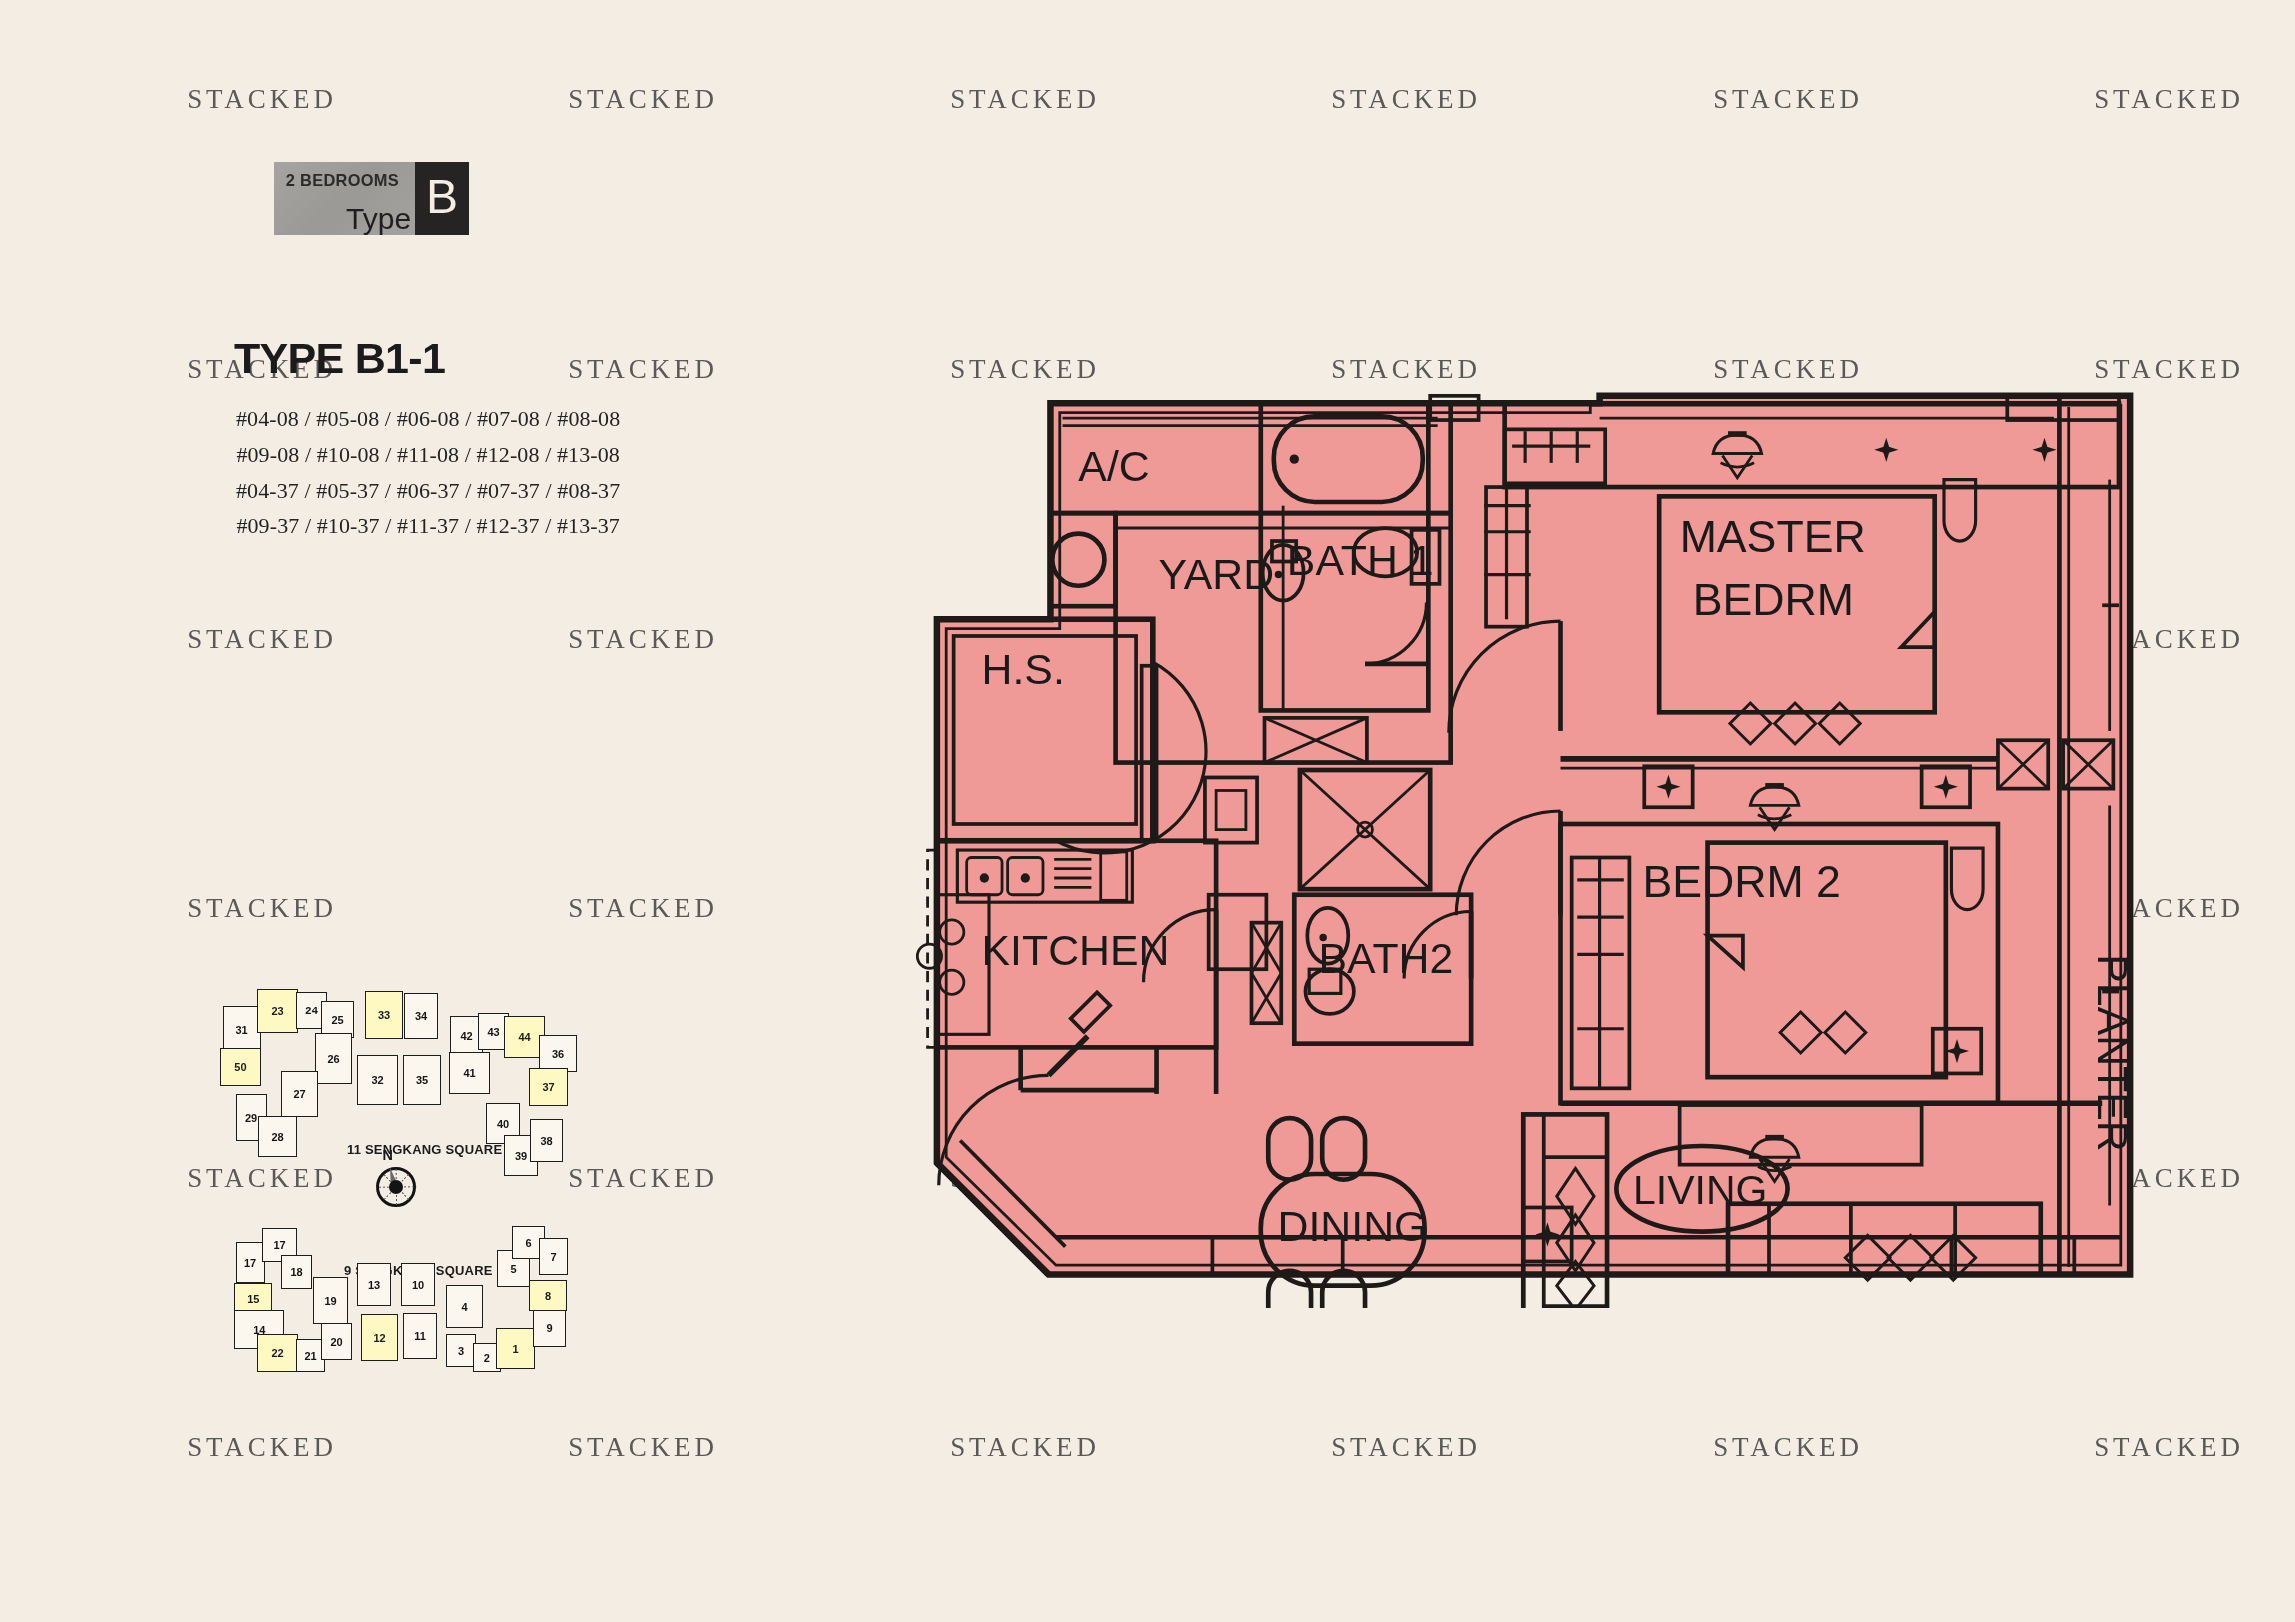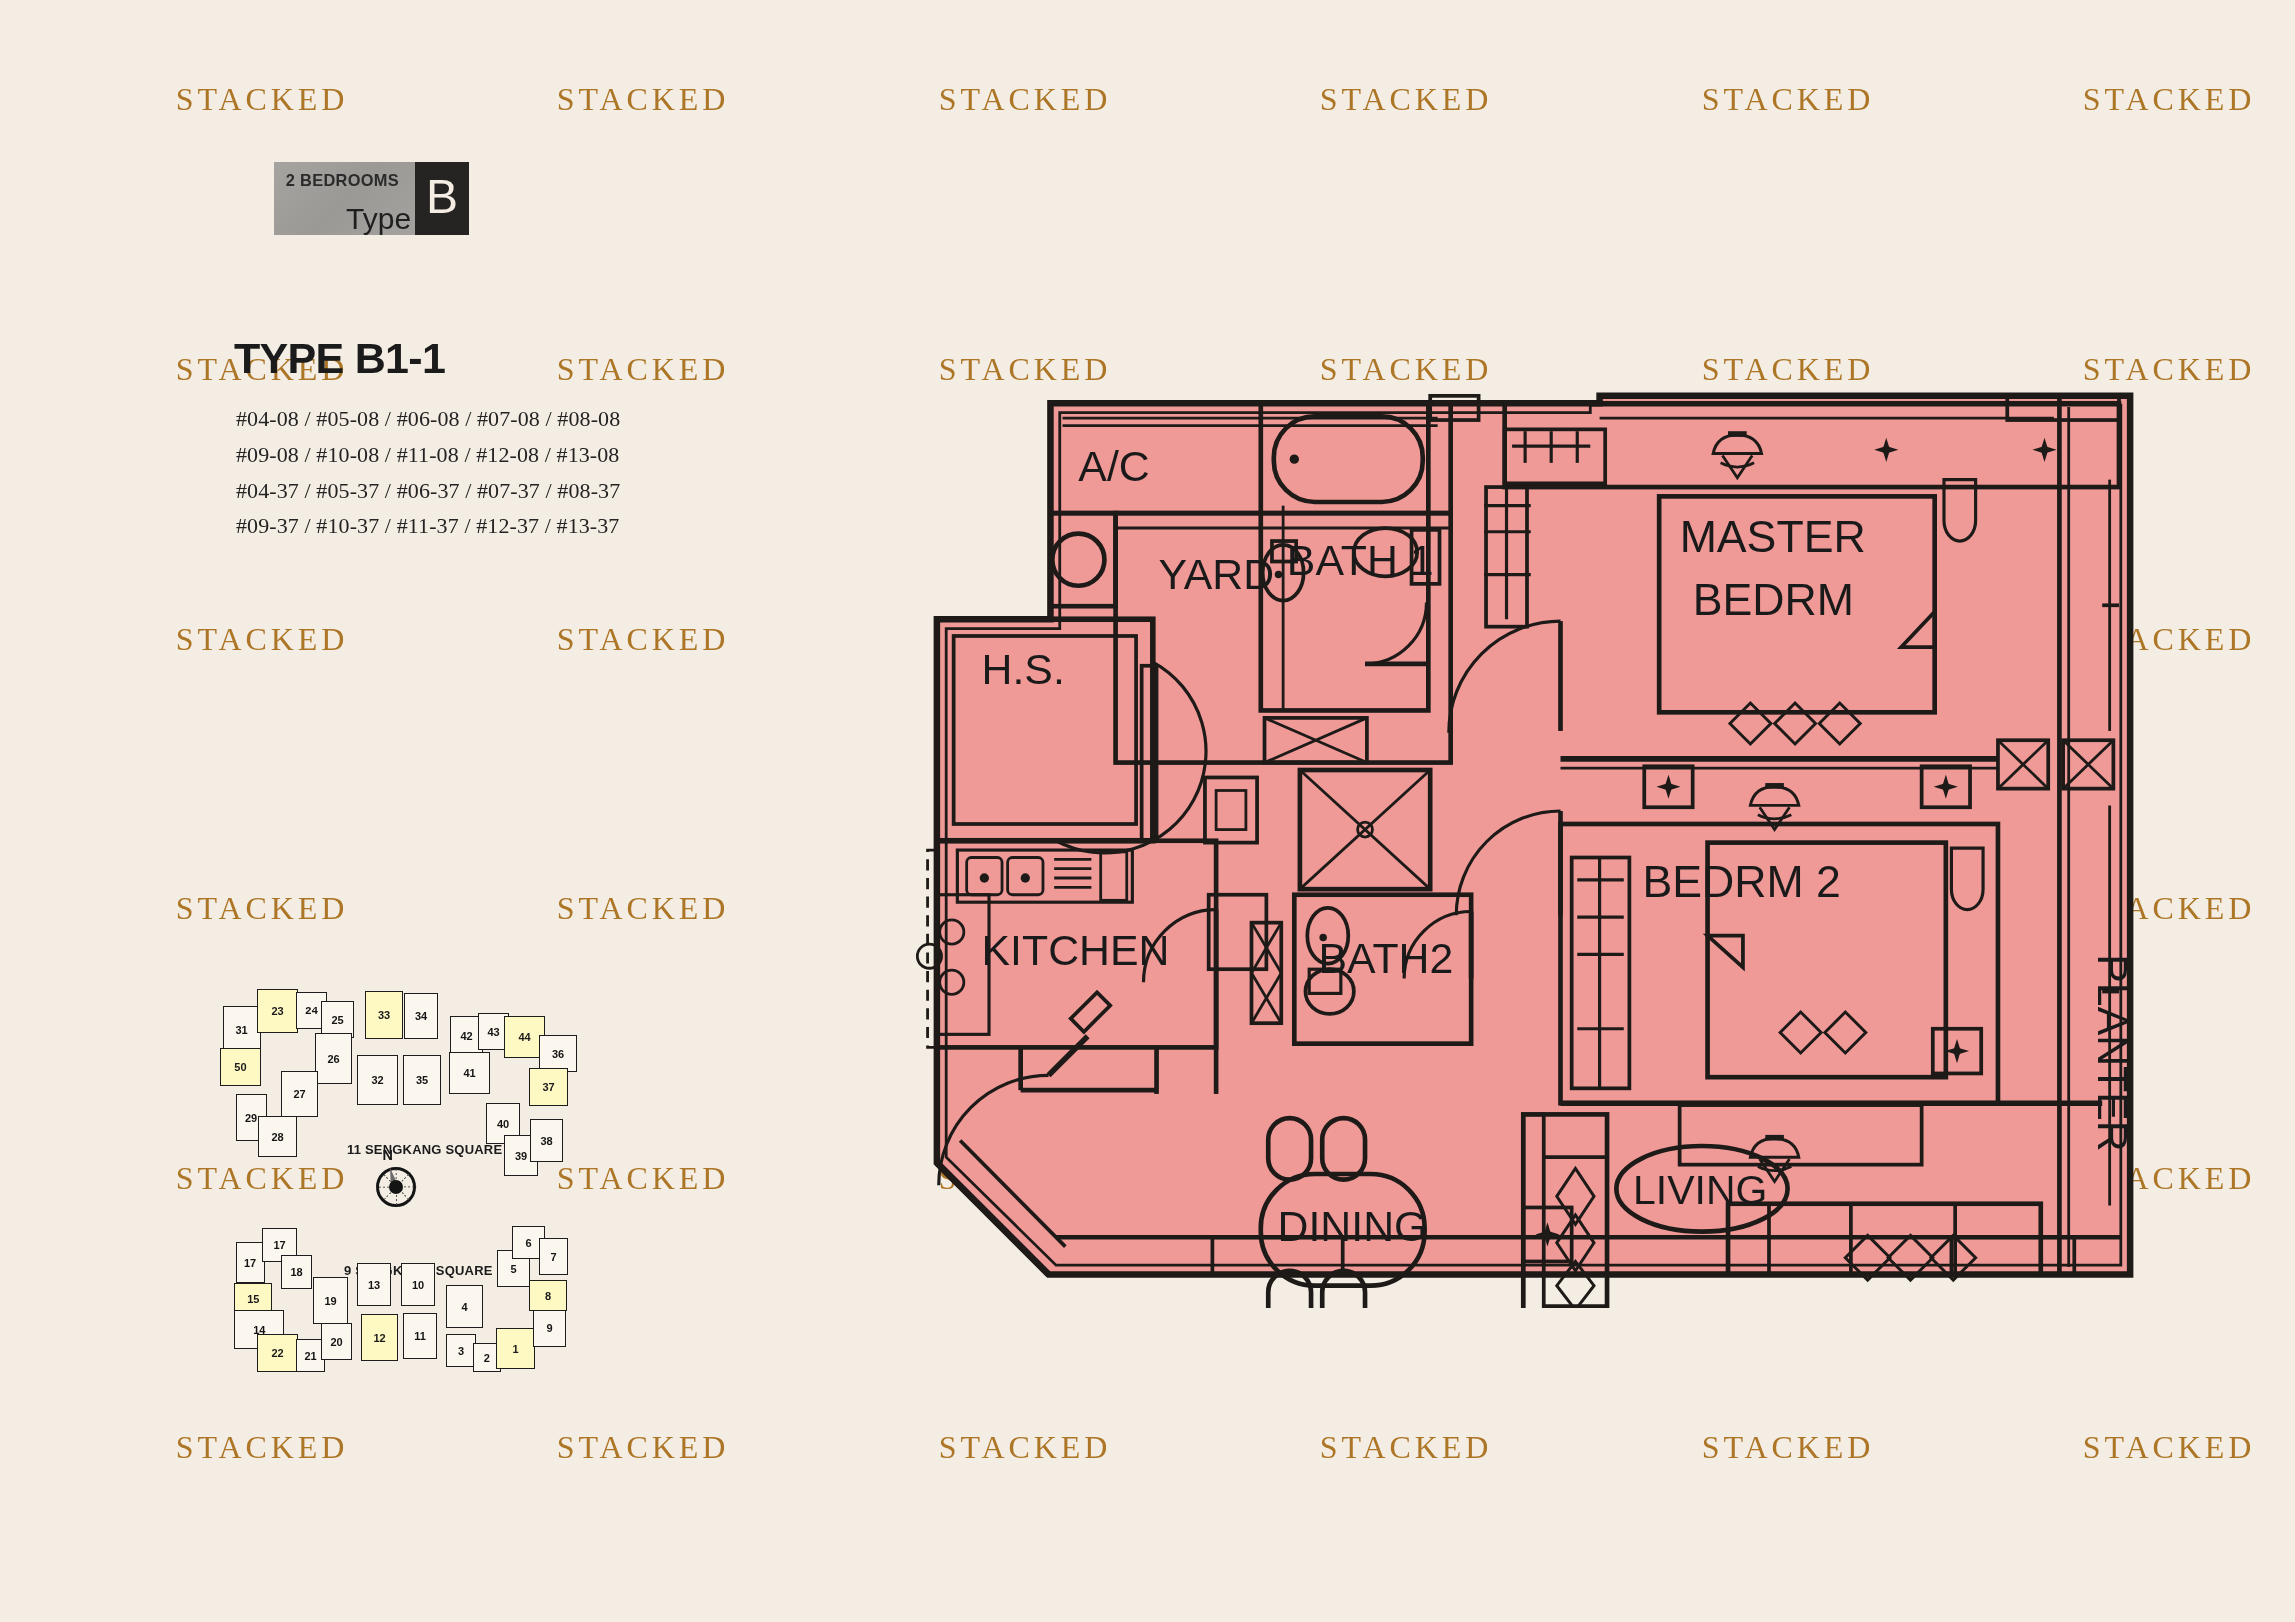--- a/index.html
+++ b/index.html
@@ -7,22 +7,22 @@
     width:2295px;height:1623px;
     background:#F4EDE4;
     font-family:"Liberation Sans", sans-serif;
     position:relative;overflow:hidden;
   }
   
   #watermarks{position:absolute;inset:0;pointer-events:none;z-index:5;}
   .wm{
     position:absolute;
     font-family:"Liberation Serif", serif;
-    font-size:32px;letter-spacing:3.9px;
-    color:#a16207;opacity:.85;
+    font-size:27px;letter-spacing:3.9px;
+    color:#404040;opacity:.85;
     white-space:nowrap;transform:translate(-50%,-50%);
   }
   
   #badge{
     position:absolute;left:274px;top:162px;width:195px;height:73px;
     background:#9C9C9A;display:flex;align-items:stretch;z-index:10;
   }
   #badge .left{
     position:relative;flex:1 1 auto;
     background:linear-gradient(135deg,#A5A4A1 0%,#9A9996 50%,#A3A29F 100%);
@@ -38,21 +38,21 @@
   #badge .right{
     width:54px;background:#262422;color:#F4EDE4;
     display:flex;align-items:center;justify-content:center;
     font-size:48px;font-weight:400;line-height:1;padding-bottom:3.9px;
   }
   
   #title{
     position:absolute;left:234px;top:334px;z-index:10;
     font-size:43px;font-weight:700;letter-spacing:-0.7px;color:#1B1B1B;
   }
-  #units{position:absolute;left:236px;top:406px;z-index:10;}
+  #units{position:absolute;left:236px;top:406px;z-index:10;text-align:center;}
   .unit-line{
     font-size:22px;letter-spacing:0.1px;color:#232323;
     margin-bottom:9.8px;white-space:nowrap;
     font-family:"Liberation Serif", serif;
   }
   
   #keyplans{position:absolute;left:216px;top:975px;width:366px;height:471px;z-index:10;}
   .kp-title{
     position:absolute;font-size:13px;font-weight:700;color:#1B1B1B;
     letter-spacing:0.2px;white-space:nowrap;

